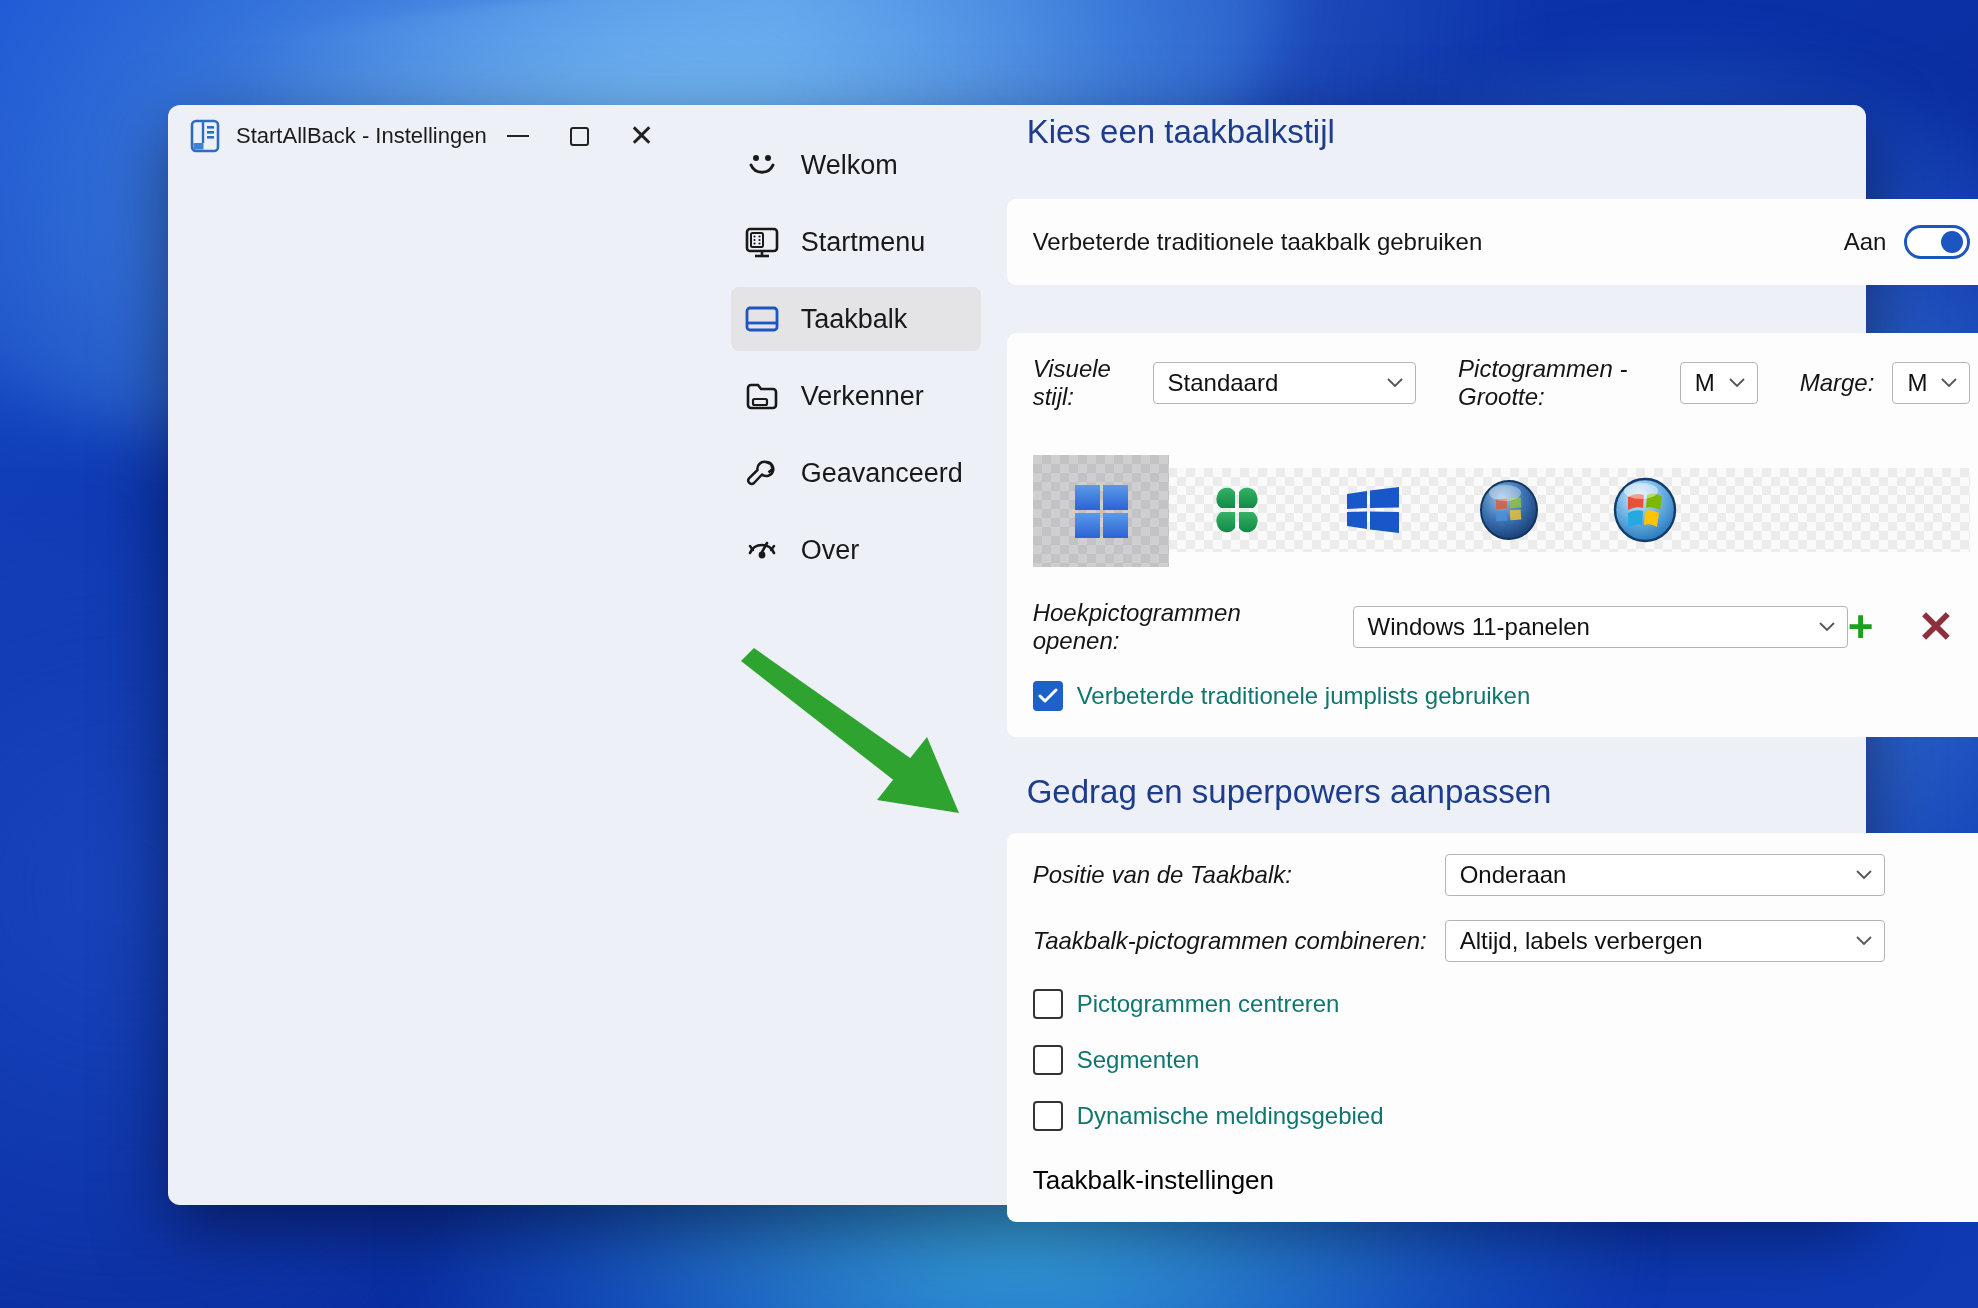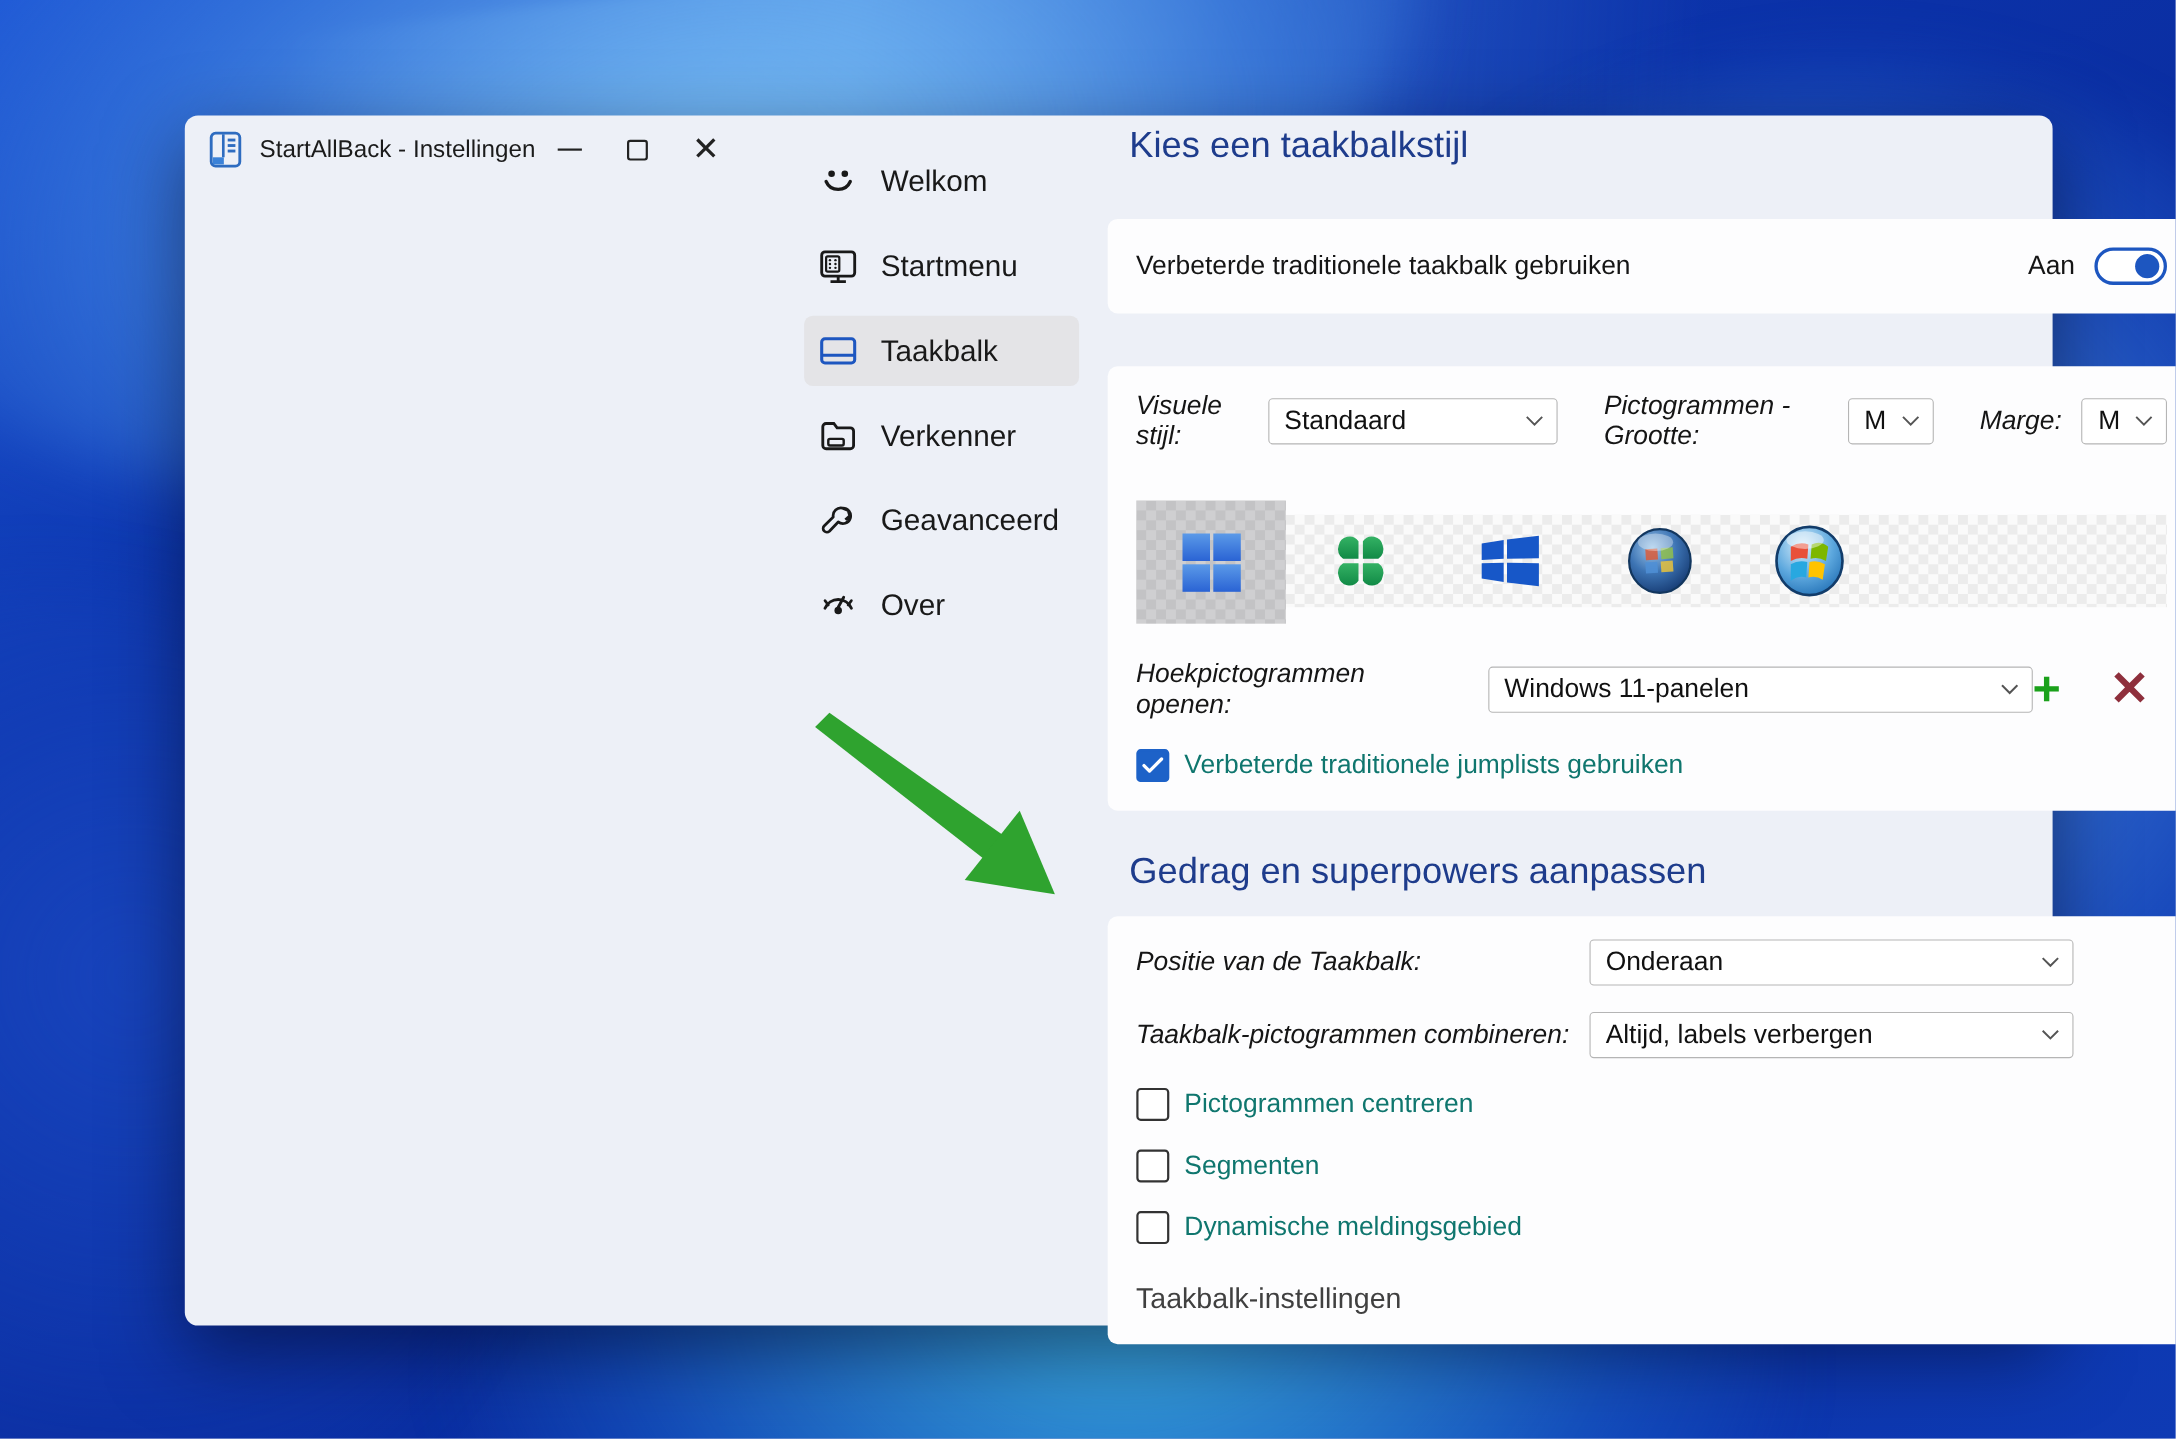--- a/index.html
+++ b/index.html
@@ -98,21 +98,21 @@
   .checkbox.unchecked { background:#fff; border:2.5px solid #333; }
   .checkbox.checked { background:#1d62c8; border:2.5px solid #1d62c8; display:flex; align-items:center; justify-content:center; }
   .check-row .cb-label { font-size:24px; color:#0f766e; margin-left:14px; }
 
   
   .card.behavior-card { margin-top:22px; padding:20px 26px 26px 26px; }
   .behavior-card .ctl-row { margin-bottom:22px; }
   .behavior-card .select.wide { width:440px; position:absolute; left:412px; }
   .beh-row { position:relative; height:44px; display:flex; align-items:center; }
   .links-row { display:flex; gap:44px; margin-top:34px; }
-  .link { font-size:26px; color:#404040; cursor:pointer; }
+  .link { font-size:26px; color:#000000; cursor:pointer; }
 </style>
 </head>
 <body>
 
 <div class="desktop">
   <div class="streak"></div>
   <div class="bloom b1"></div>
   <div class="bloom b2"></div>
   <div class="bloom b3"></div>
   <div class="bloom b4"></div>

